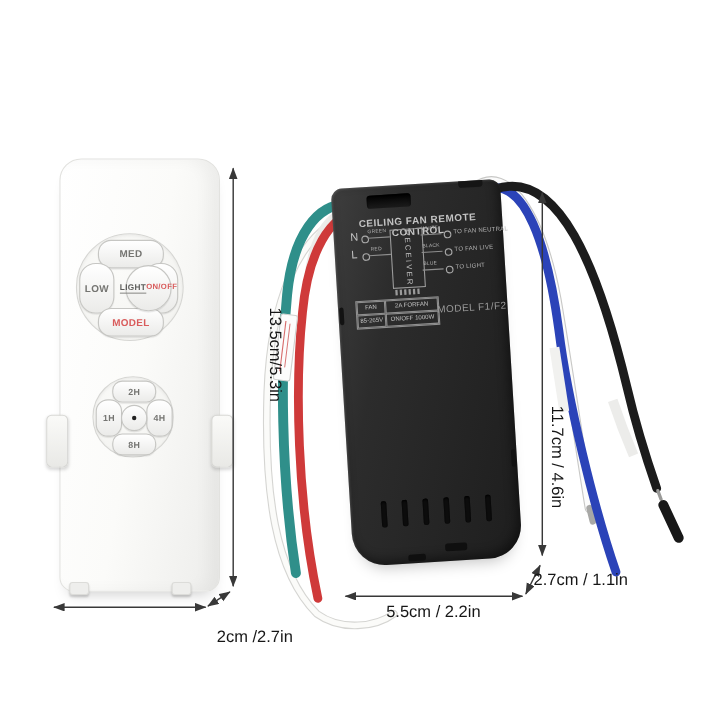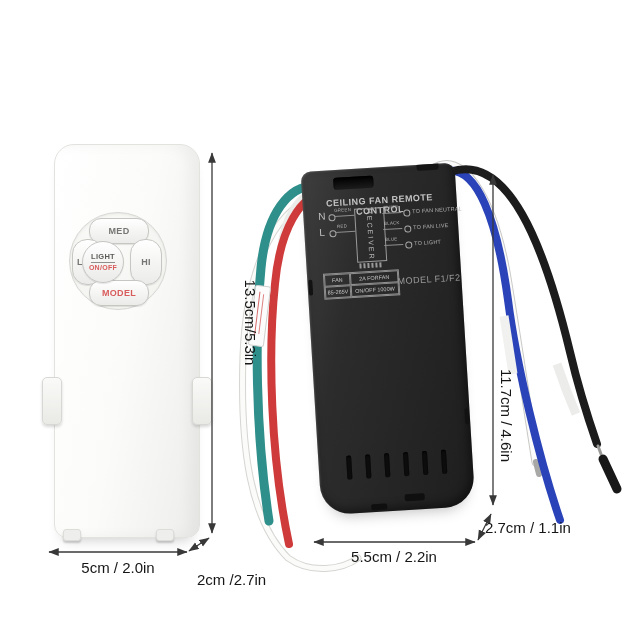--- a/index.html
+++ b/index.html
@@ -29,21 +29,21 @@
   .pad.timer{left:29px;top:197px;width:72px;height:72px;}
   .btn{position:absolute;display:flex;align-items:center;justify-content:center;
        background:linear-gradient(180deg,#ffffff,#ebebe9);
        border:1px solid #c6c6c3;box-shadow:0 1px 1px rgba(0,0,0,0.10);
        color:#757572;font-weight:bold;font-size:9px;letter-spacing:0.3px;}
   .btn.red{color:#d95c5c;}
   .b-med {left:19px;top:5px; width:58px;height:24px;border-radius:12px;}
   .b-stop{left:19px;top:67px;width:58px;height:24px;border-radius:12px;}
   .b-low {left:2px; top:26px;width:30px;height:44px;border-radius:15px;}
   .b-hi  {left:60px;top:26px;width:30px;height:44px;border-radius:15px;}
-  .b-light{left:12px;top:28px;width:40px;height:40px;border-radius:50%;flex-direction:column;text-align:center;}
+  .b-light{left:44px;top:28px;width:40px;height:40px;border-radius:50%;flex-direction:row;text-align:center;}
   .b-light .lt{font-size:7.5px;color:#5c5c5a;border-bottom:1px solid #8f8f8c;line-height:1.25;}
   .b-light .oo{font-size:7px;color:#d95c5c;line-height:1.3;}
   .b-2h{left:17px;top:3px; width:38px;height:18px;border-radius:9px;font-size:8px;}
   .b-8h{left:17px;top:51px;width:38px;height:18px;border-radius:9px;font-size:8px;}
   .b-1h{left:2px; top:20px;width:22px;height:32px;border-radius:11px;font-size:8px;}
   .b-4h{left:48px;top:20px;width:22px;height:32px;border-radius:11px;font-size:8px;}
   .b-dot{left:25px;top:25px;width:22px;height:22px;border-radius:50%;}
   .b-dot .dot{width:4px;height:4px;border-radius:50%;background:#222;}
 
   
@@ -128,20 +128,29 @@
       <div class="btn b-med">MED</div>
       <div class="btn b-low">LOW</div>
       <div class="btn b-hi">HI</div>
       <div class="btn b-stop red">MODEL</div>
       <div class="btn b-light">
         <span class="lt">LIGHT</span>
         <span class="oo">ON/OFF</span>
       </div>
     </div>
 
+    <div class="pad timer">
+      <div class="btn b-2h">2H</div>
+      <div class="btn b-1h">1H</div>
+      <div class="btn b-4h">4H</div>
+      <div class="btn b-8h">8H</div>
+      <div class="btn b-dot">
+          <span class="dot"></span>
+        </div>
+    </div>
   </div>
 
   <div class="receiver">
     <div class="rx-slot"></div>
     <div class="rx-notch"></div>
     <div class="rx-edge-notch" style="left:1px;top:108px;"></div>
     <div class="rx-edge-notch" style="left:149px;top:246px;"></div>
 
     <div class="rx-title">CEILING FAN REMOTE CONTROL</div>
 
@@ -214,18 +223,17 @@
       <line x1="212" y1="153" x2="212" y2="533" marker-start="url(#arr)" marker-end="url(#arr)"></line>
       <line x1="49" y1="552" x2="187" y2="552" marker-start="url(#arr)" marker-end="url(#arr)"></line>
       <line x1="209" y1="538" x2="189" y2="551" marker-start="url(#arr)" marker-end="url(#arr)"></line>
       <line x1="493" y1="175" x2="493" y2="505" marker-start="url(#arr)" marker-end="url(#arr)"></line>
       <line x1="314" y1="542" x2="475" y2="542" marker-start="url(#arr)" marker-end="url(#arr)"></line>
       <line x1="491" y1="514" x2="478" y2="540" marker-start="url(#arr)" marker-end="url(#arr)"></line>
     </g>
   </svg>
 
   <div class="dim v" style="left:190px;top:314px;">13.5cm/5.3in</div>
-  <div class="dim h" style="left:48px;top:559px;">5cm / 2.0in</div>
   <div class="dim" style="left:197px;top:539px;margin-top:32px;">2cm /2.7in</div>
   <div class="dim v" style="left:446px;top:407px;">11.7cm / 4.6in</div>
   <div class="dim h" style="left:324px;top:548px;">5.5cm / 2.2in</div>
   <div class="dim" style="left:485px;top:519px;">2.7cm / 1.1in</div>
 </div>
 
 </body></html>

